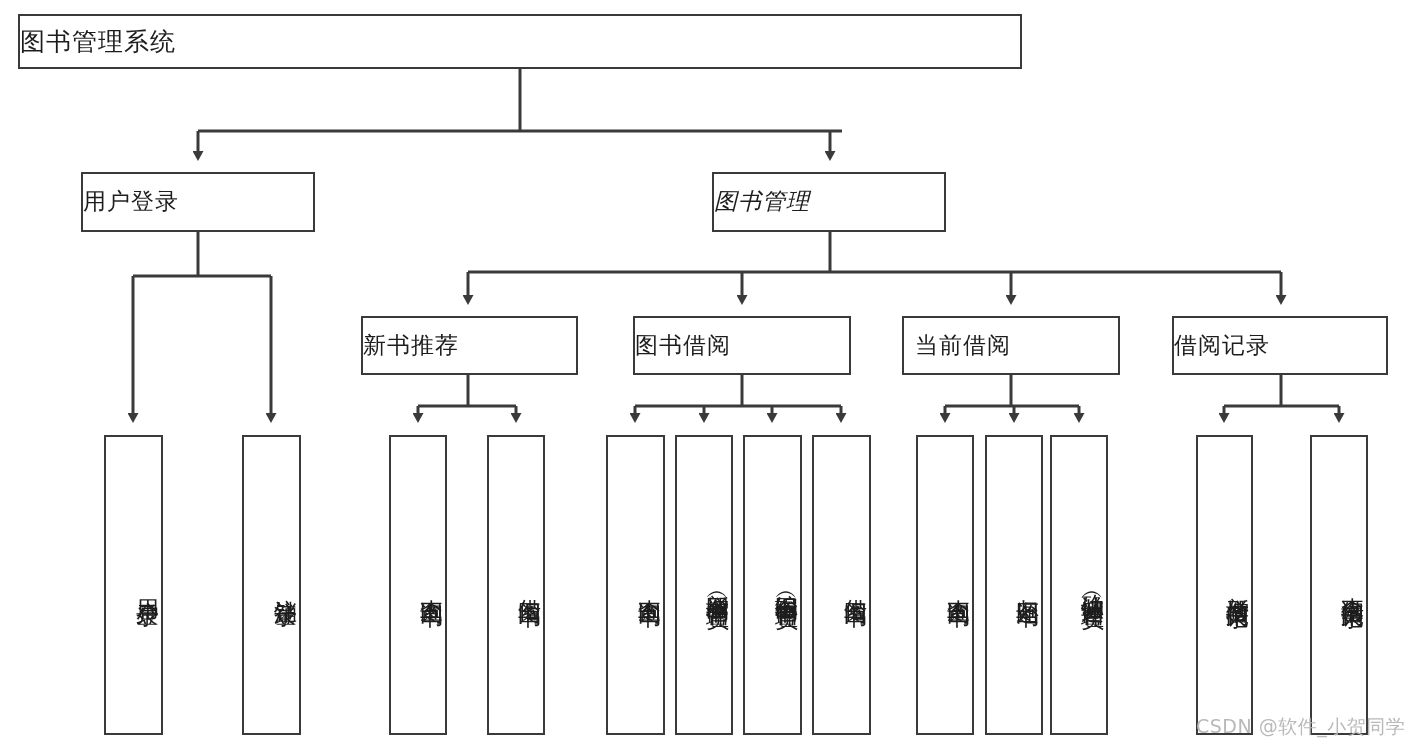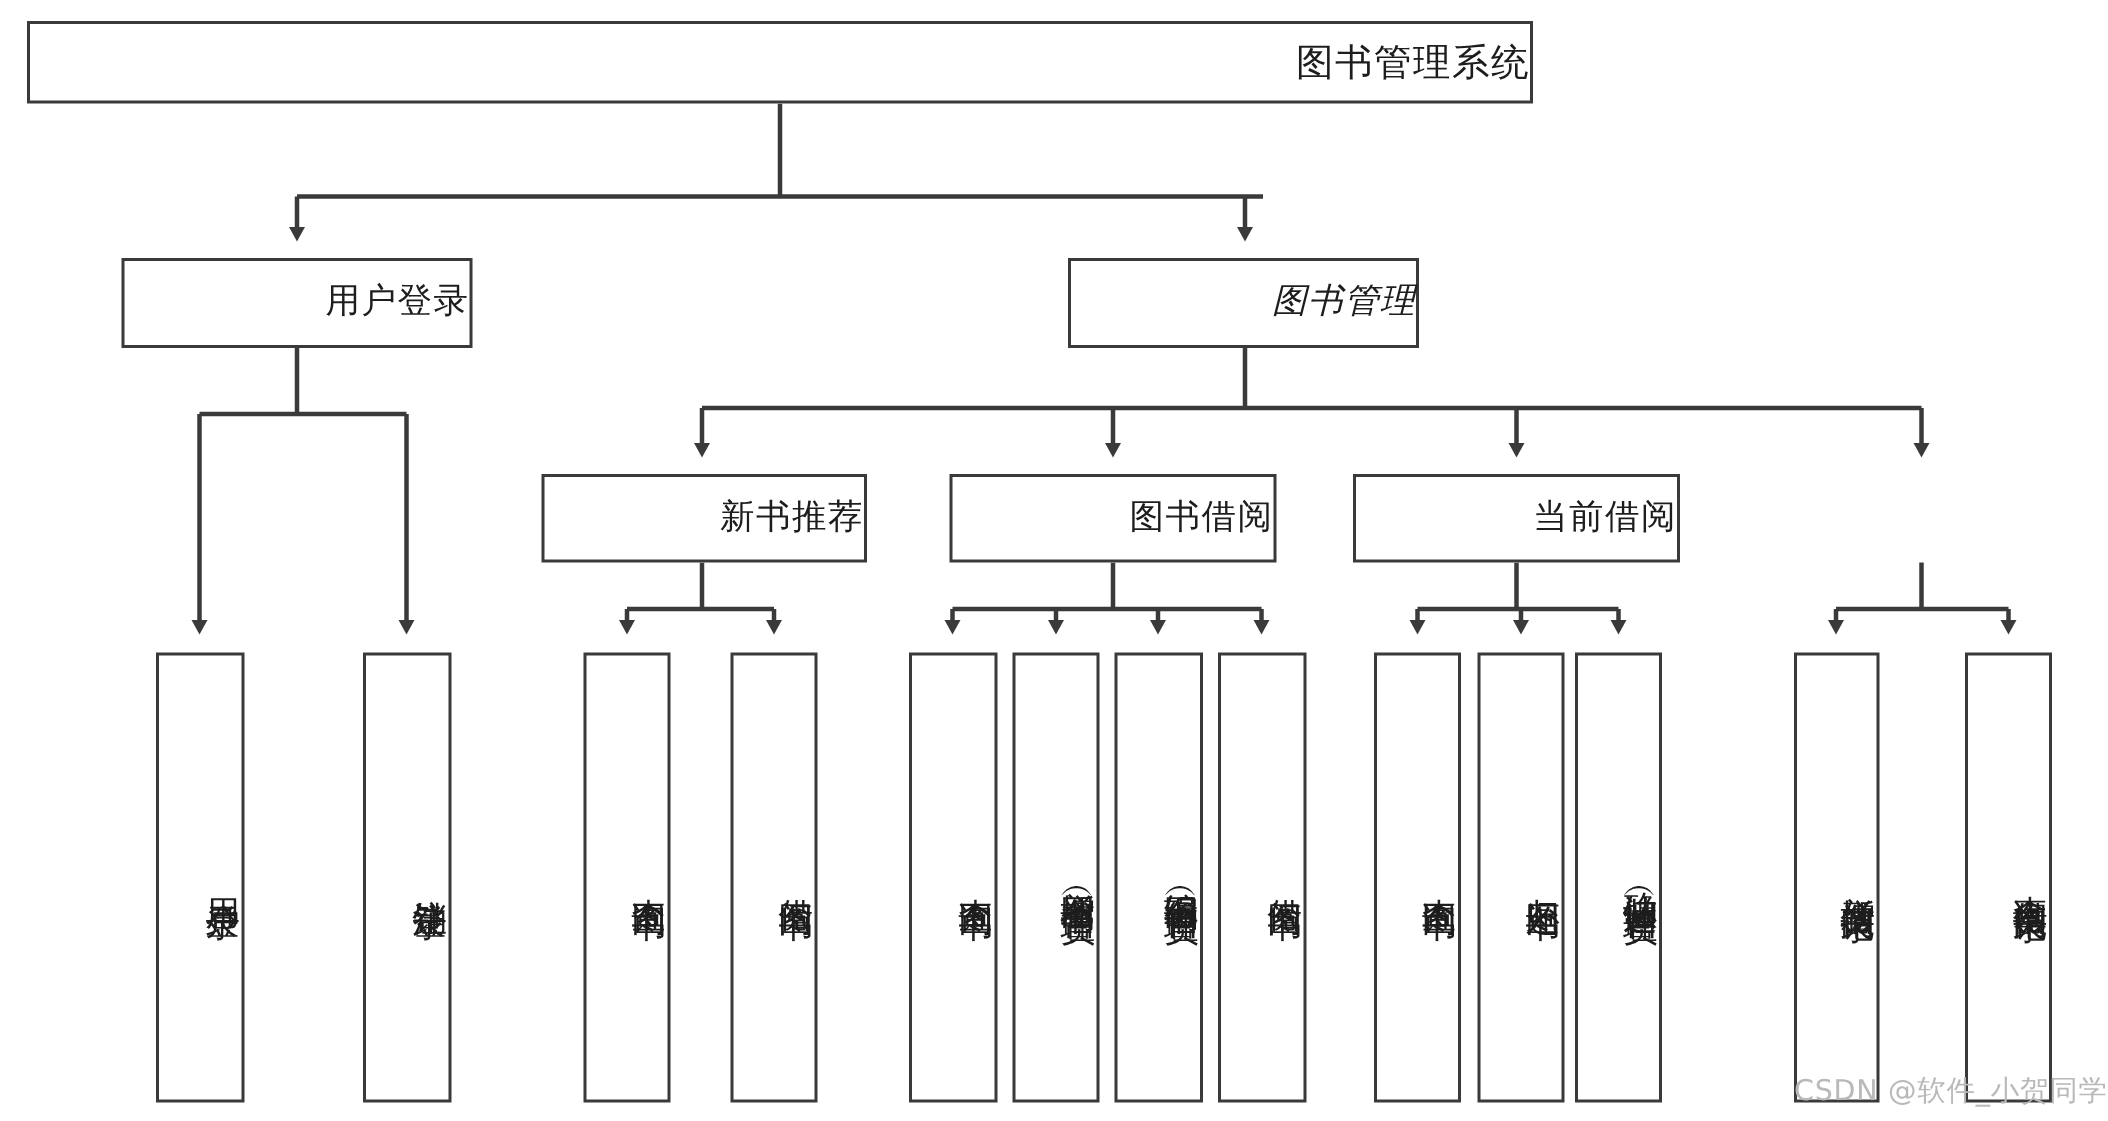--- a/index.html
+++ b/index.html
@@ -26,21 +26,21 @@
     height: 747px;
     pointer-events: none;
   }
   .node {
     position: absolute;
     box-sizing: border-box;
     border: 2px solid #3a3a3a;
     background: #ffffff;
     display: flex;
     align-items: center;
-    justify-content: flex-end;
+    justify-content: flex-start;
     color: #1d1d1d;
     z-index: 2;
   }
   .node.horiz {
     font-size: 23px;
     letter-spacing: 1px;
     line-height: 1.2;
   }
   .node.vert {
     writing-mode: vertical-rl;
@@ -137,20 +137,23 @@
 
   <div class="node horiz" style="left: 633px; top: 316px; width: 218px; height: 59px;">
     <span>图书借阅</span>
   </div>
   <div class="node horiz" style="left: 361px; top: 316px; width: 217px; height: 59px;">
     <span>新书推荐</span>
   </div>
   <div class="node horiz" style="left: 902px; top: 316px; width: 218px; height: 59px; padding-left: 11px;">
     <span>当前借阅</span>
   </div>
+  <div class="node horiz" style="left: 1172px; top: 316px; width: 216px; height: 59px;">
+    <span>借阅记录</span>
+  </div>
 
   <div class="node vert" style="left: 104px; top: 435px; width: 59px; height: 300px;">
     <span class="vlabel">用户登录</span>
   </div>
   <div class="node vert" style="left: 242px; top: 435px; width: 59px; height: 300px;">
     <span class="vlabel">注销登录</span>
   </div>
   <div class="node vert" style="left: 389px; top: 435px; width: 58px; height: 300px;">
     <span class="vlabel">查询图书</span>
   </div>

